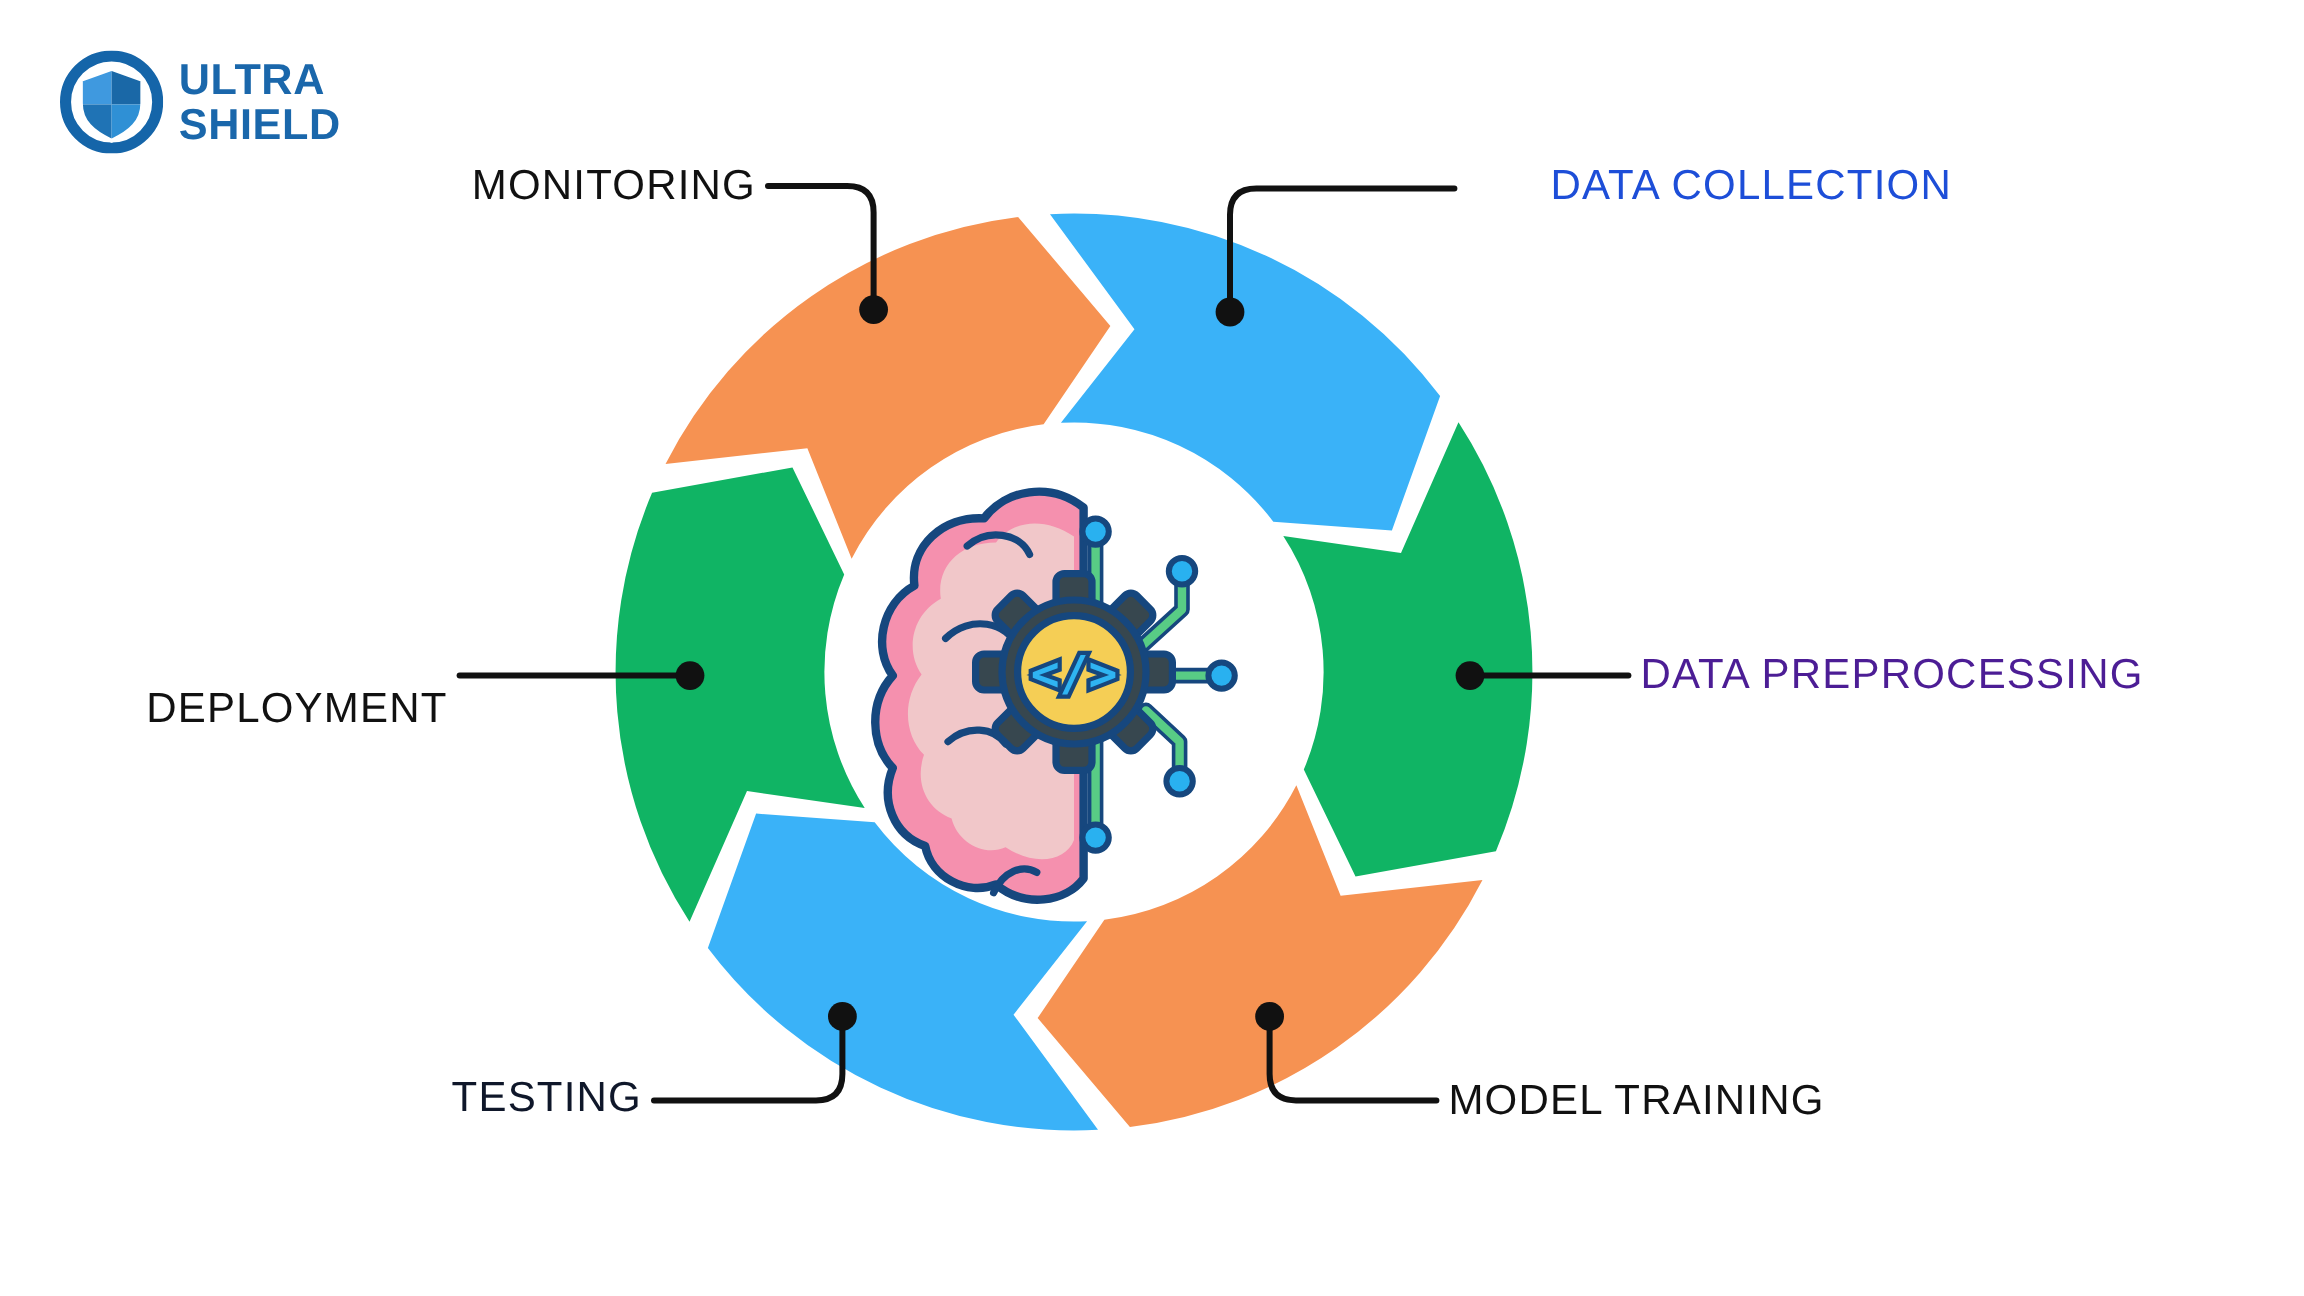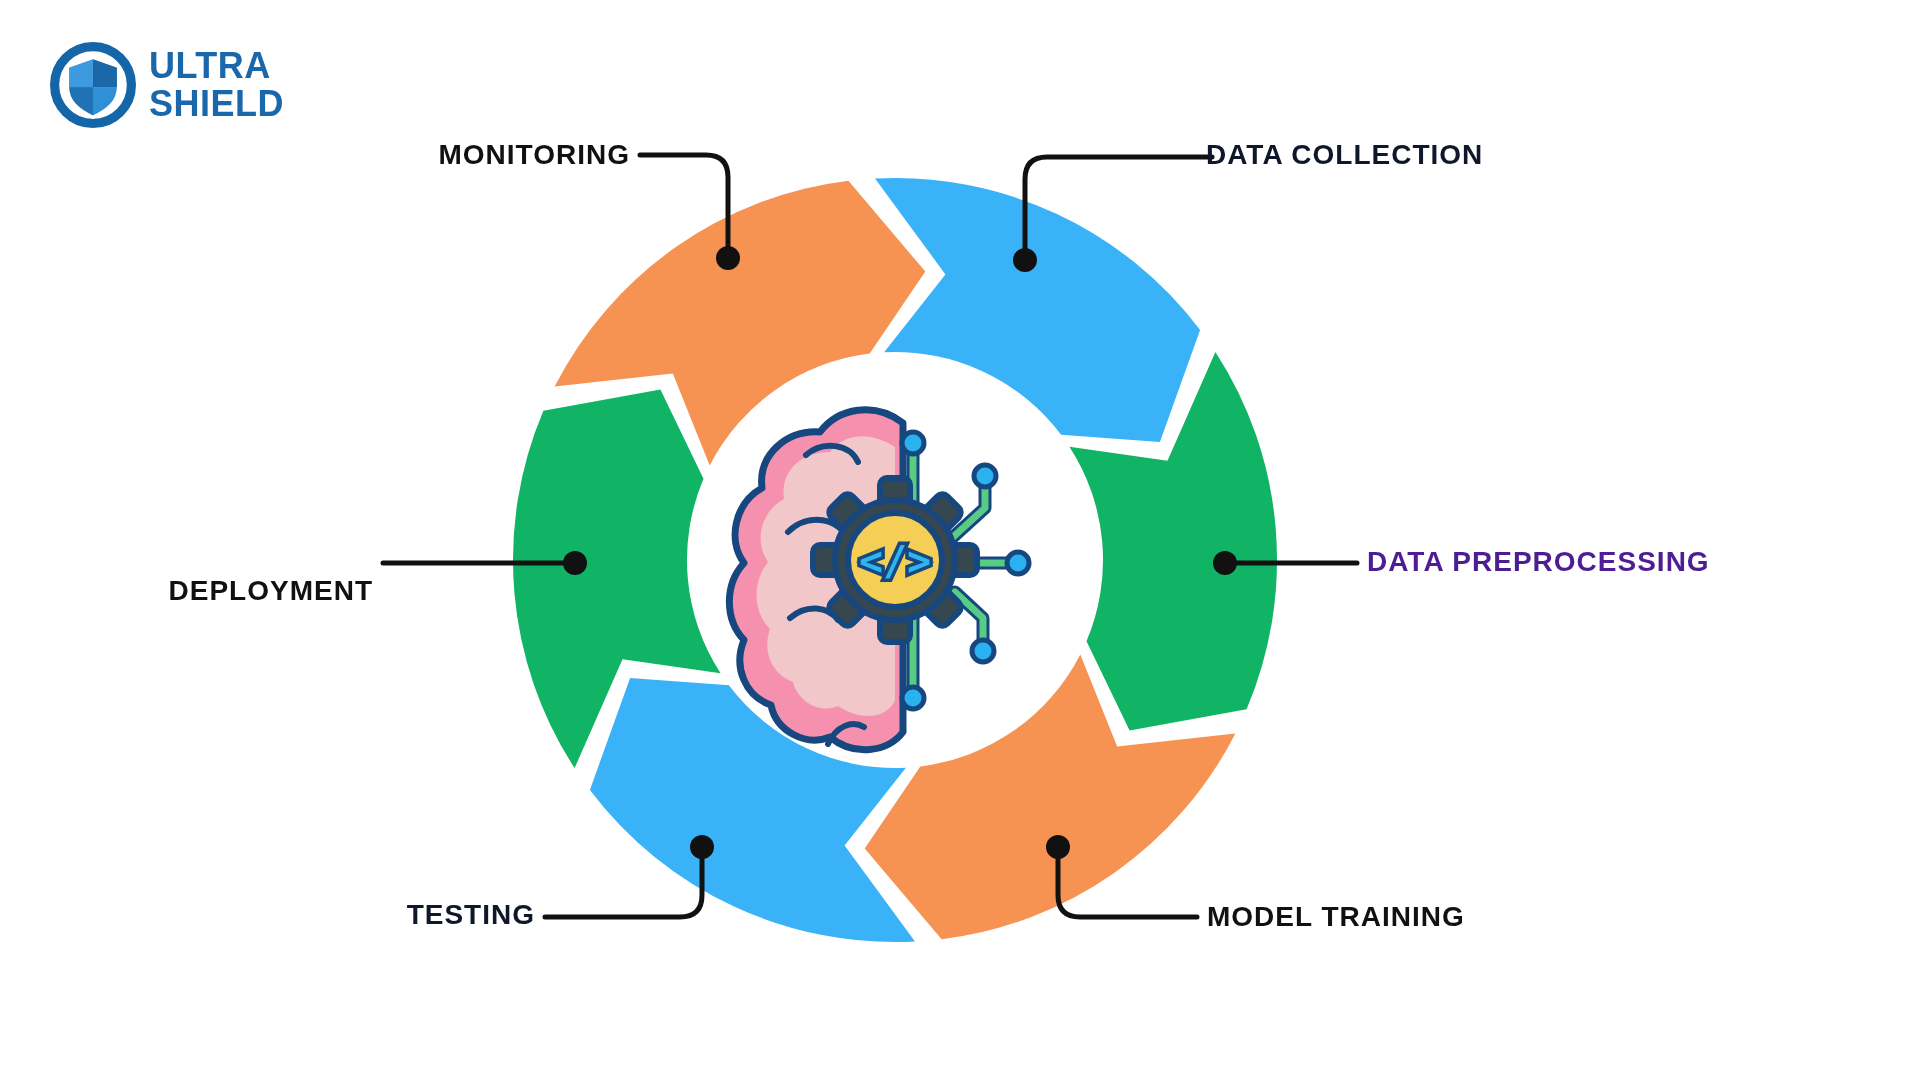--- a/index.html
+++ b/index.html
@@ -5,22 +5,22 @@
   html,body{margin:0;padding:0;}
   body{
     width:1920px;height:1080px;position:relative;overflow:hidden;
     background:#ffffff;
     font-family:"Liberation Sans","DejaVu Sans",sans-serif;
   }
   #stage{position:absolute;left:0;top:0;width:1920px;height:1080px;}
   svg{display:block;}
   .step-label{
     position:absolute;
-    font-size:28px;
-    font-weight:700;
+    font-size:35px;
+    font-weight:400;
     letter-spacing:1px;
     color:#111111;
     white-space:nowrap;
     transform:translateY(-50%);
   }
   #logo{
     position:absolute;left:50px;top:42px;
     display:flex;align-items:center;gap:13px;
   }
   #logo .logo-text{
@@ -110,21 +110,21 @@
       <g fill="#29B1F0" stroke="#16477E" stroke-width="5">
         <circle cx="913" cy="443" r="11"></circle>
         <circle cx="985" cy="476" r="11"></circle>
         <circle cx="1018" cy="563" r="11"></circle>
         <circle cx="983" cy="651" r="11"></circle>
         <circle cx="913" cy="698" r="11"></circle>
       </g>
     </g>
   </svg>
 
-  <div class="step-label" style="left: 1206px; top: 155px; color: #0f172a;">DATA COLLECTION</div>
+  <div class="step-label" style="left: 1292px; top: 155px; color: #1d4ed8;">DATA COLLECTION</div>
   <div class="step-label" style="left: 1367px; top: 562px; color: #4c1d95;">DATA PREPROCESSING</div>
   <div class="step-label" style="left: 1207px; top: 917px; color: rgb(17, 17, 17);">MODEL TRAINING</div>
   <div class="step-label" style="right: 1385px; top: 915px; color: #0f172a;">TESTING</div>
   <div class="step-label" style="right: 1547px; top: 563px; color: rgb(17, 17, 17); margin-top: 28px;">DEPLOYMENT</div>
   <div class="step-label" style="right: 1290px; top: 155px; color: rgb(17, 17, 17);">MONITORING</div>
 
   <div id="logo">
     <svg width="86" height="86" viewBox="0 0 84 84">
       <defs>
         <clipPath id="shieldClip">

